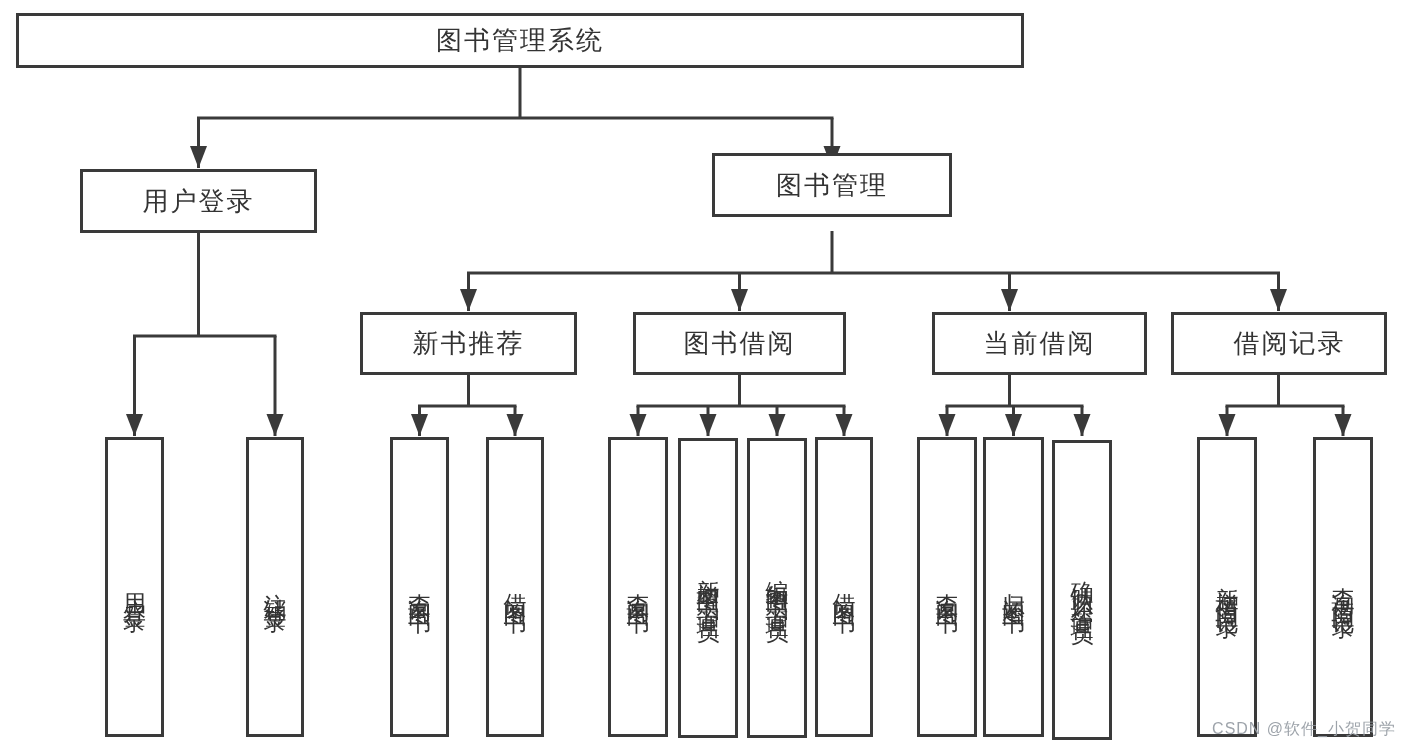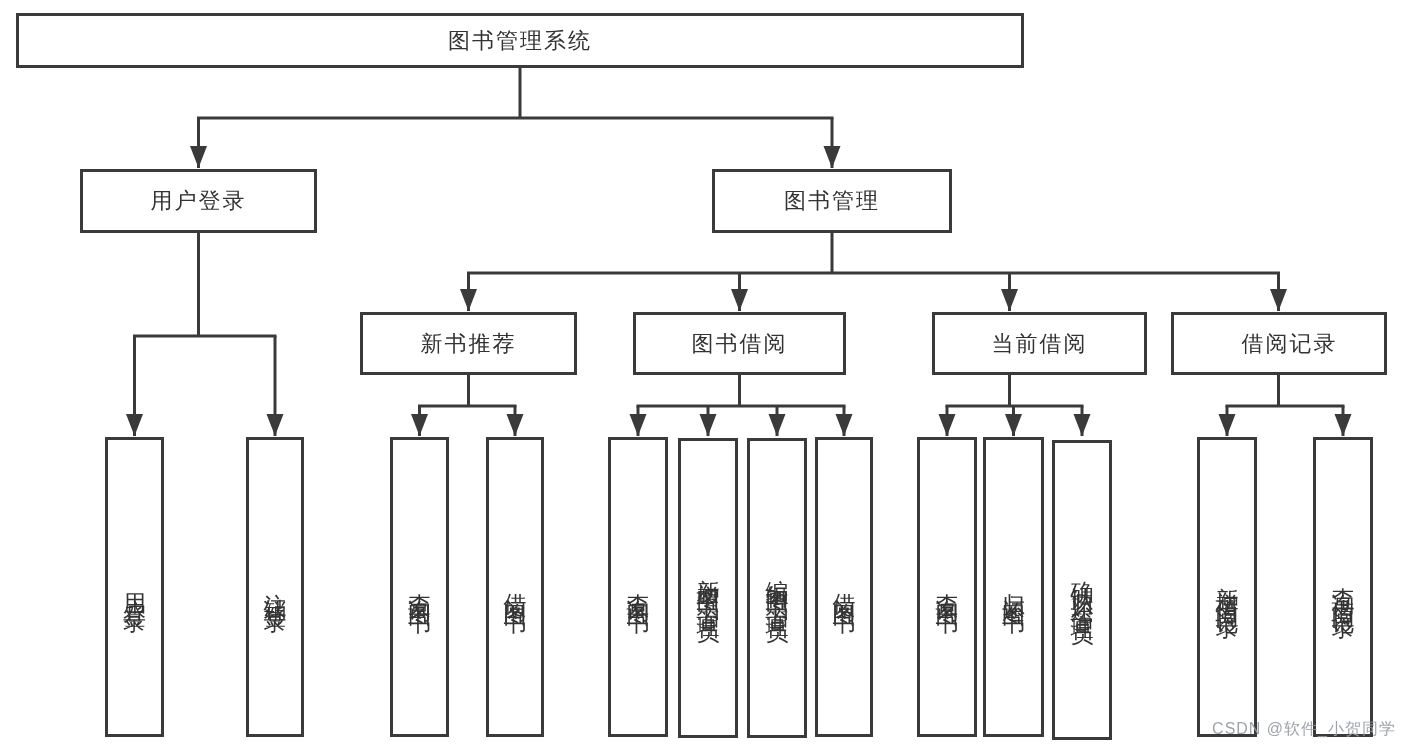--- a/index.html
+++ b/index.html
@@ -26,21 +26,21 @@
     box-sizing: border-box;
     border: 3px solid #3a3a3a;
     background: #ffffff;
     display: flex;
     align-items: center;
     justify-content: center;
     color: #333333;
     z-index: 2;
   }
   .h-node {
-    font-size: 22px;
+    font-size: 26px;
     letter-spacing: 2px;
     white-space: nowrap;
   }
   .v-node .v-label {
     writing-mode: vertical-rl;
     font-size: 23px;
     letter-spacing: 6px;
     line-height: 1;
     color: #333333;
   }
@@ -111,21 +111,21 @@
     </g>
   </svg>
 
   <div class="node h-node" style="left:16px; top:13px; width:1008px; height:55px;">
     <span>图书管理系统</span>
   </div>
 
   <div class="node h-node" style="left:80px; top:169px; width:237px; height:64px;">
     <span>用户登录</span>
   </div>
-  <div class="node h-node" style="left:712px; top:169px; width:240px; height:64px;">
+  <div class="node h-node" style="left:712px; top:153px; width:240px; height:64px;">
     <span>图书管理</span>
   </div>
 
   <div class="node h-node" style="left:360px; top:312px; width:217px; height:63px;">
     <span>新书推荐</span>
   </div>
   <div class="node h-node" style="left:633px; top:312px; width:213px; height:63px;">
     <span>图书借阅</span>
   </div>
   <div class="node h-node" style="left:932px; top:312px; width:215px; height:63px;">

